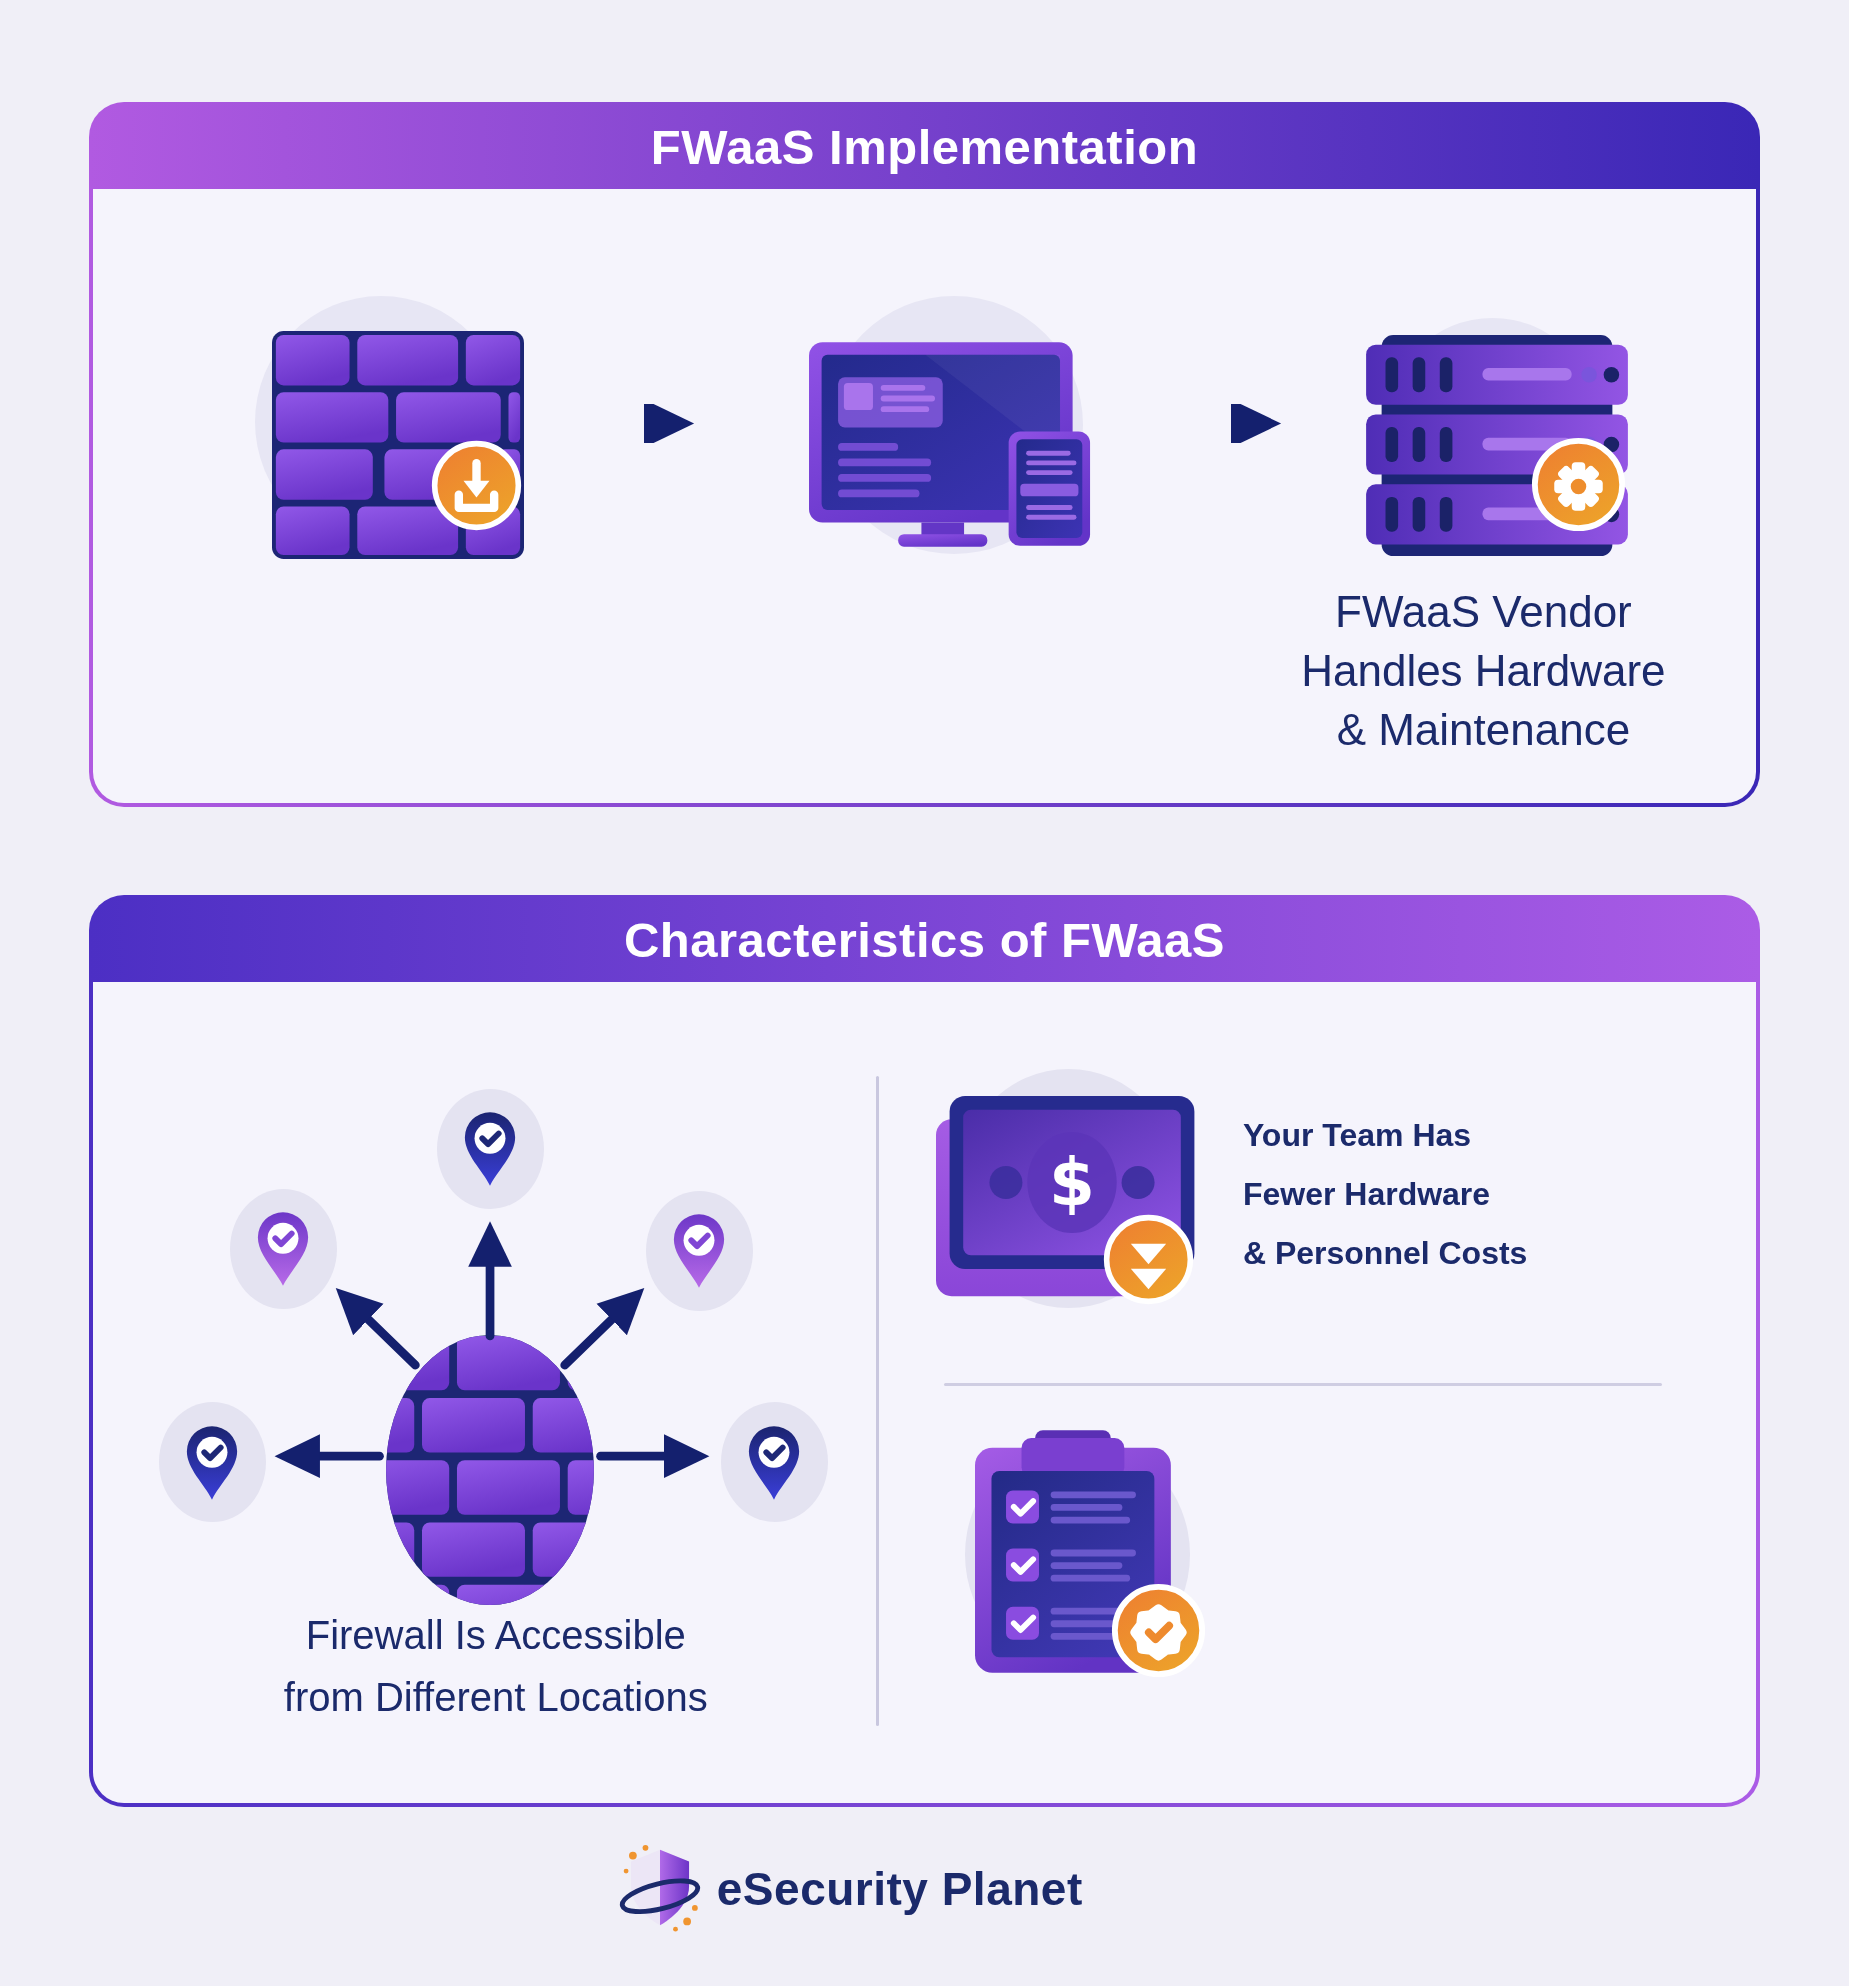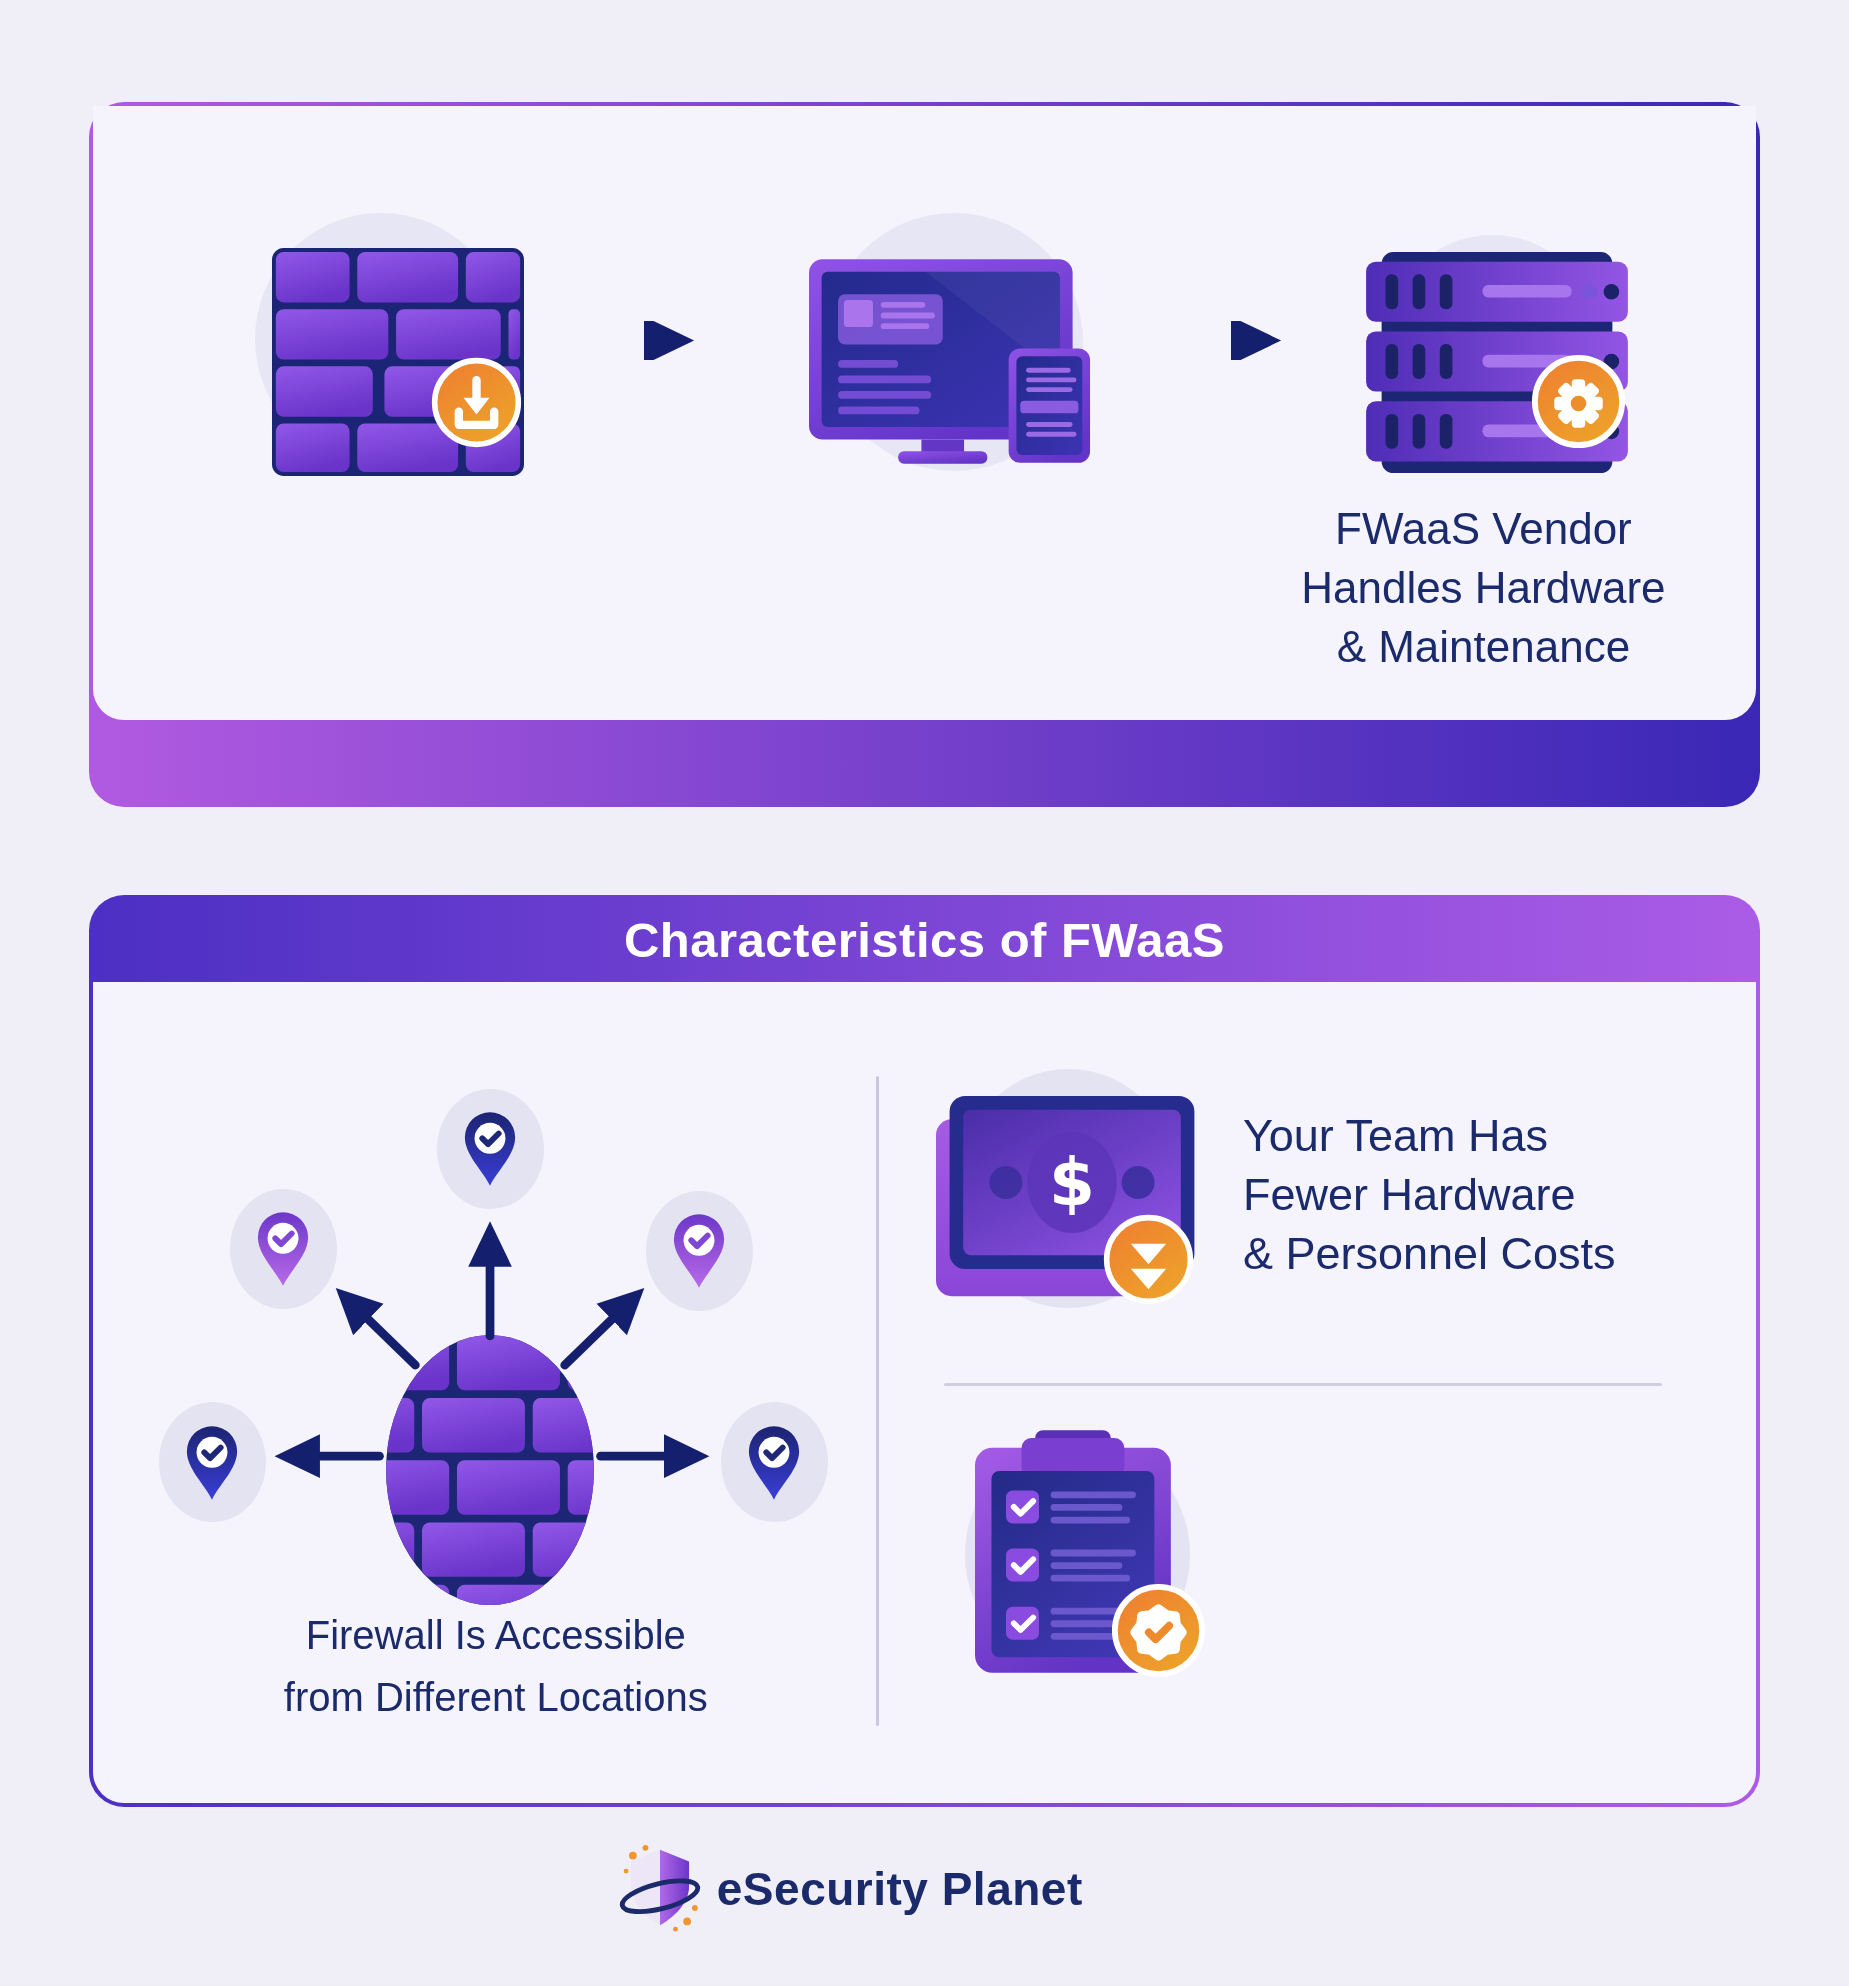--- a/index.html
+++ b/index.html
@@ -16,21 +16,21 @@
   .panel-title{color:#ffffff;font-size:49px;font-weight:700;letter-spacing:0.5px;}
   .panel-body{position:relative;background:#f5f4fc;border-radius:0 0 31px 31px;height:calc(100% - 83px);overflow:hidden;}
   .bgcirc{position:absolute;background:#e7e6f4;border-radius:50%;}
   .halo{position:absolute;background:#e4e3f1;border-radius:50%;}
   .abs{position:absolute;}
   .step-label, .fan-caption{
     position:absolute;color:#1b2a6b;font-size:44px;font-weight:500;
     text-align:center;line-height:59px;white-space:pre-line;
   }
   .char-text{
-    position:absolute;color:#1b2a6b;font-size:45px;font-weight:400;
+    position:absolute;color:#1b2a6b;font-size:32px;font-weight:700;
     text-align:left;line-height:59px;white-space:pre-line;
   }
   .vdivider{position:absolute;left:783px;top:94px;width:2.9px;height:650px;background:#c9c7df;border-radius:1.9px;}
   .hdivider{position:absolute;left:851px;top:401px;width:718px;height:2.9px;background:#cfcde2;border-radius:1.9px;}
   .logo{position:absolute;left:0;top:1842px;width:1702px;display:flex;align-items:center;justify-content:center;gap:15.5px;}
   .logo-text{color:#1b2a6b;font-size:46px;font-weight:700;letter-spacing:0.5px;}
   svg{display:block;}
 </style>
 </head>
 <body>
@@ -89,20 +89,23 @@
       <stop offset="0" stop-color="#b06ae8"></stop>
         <stop offset="1" stop-color="#6d35c8"></stop>
     </linearGradient>
     <marker id="ah" markerWidth="6" markerHeight="6" refX="2.4" refY="3" orient="auto" markerUnits="strokeWidth">
       <path d="M0,0.5 L5.2,3 L0,5.5 Z" fill="#14206e"></path>
     </marker>
   </defs>
 </svg>
 
 <div class="panel panel-1">
+  <div class="panel-header">
+    <div class="panel-title">FWaaS Implementation</div>
+  </div>
   <div class="panel-body">
 
     <div class="bgcirc" style="left:162px;top:107px;width:252px;height:252px;"></div>
     <svg class="abs" style="left:179px;top:142px;" width="252" height="228" viewBox="0 0 260 235">
       <rect x="0" y="0" width="260" height="235" rx="12" fill="#1c2575"></rect>
       <g fill="url(#brickG)">
         <rect x="4" y="4" width="76" height="52" rx="8"></rect>
           <rect x="88" y="4" width="104" height="52" rx="8"></rect>
           <rect x="200" y="4" width="56" height="52" rx="8"></rect>
         <rect x="4" y="63" width="116" height="52" rx="8"></rect>

